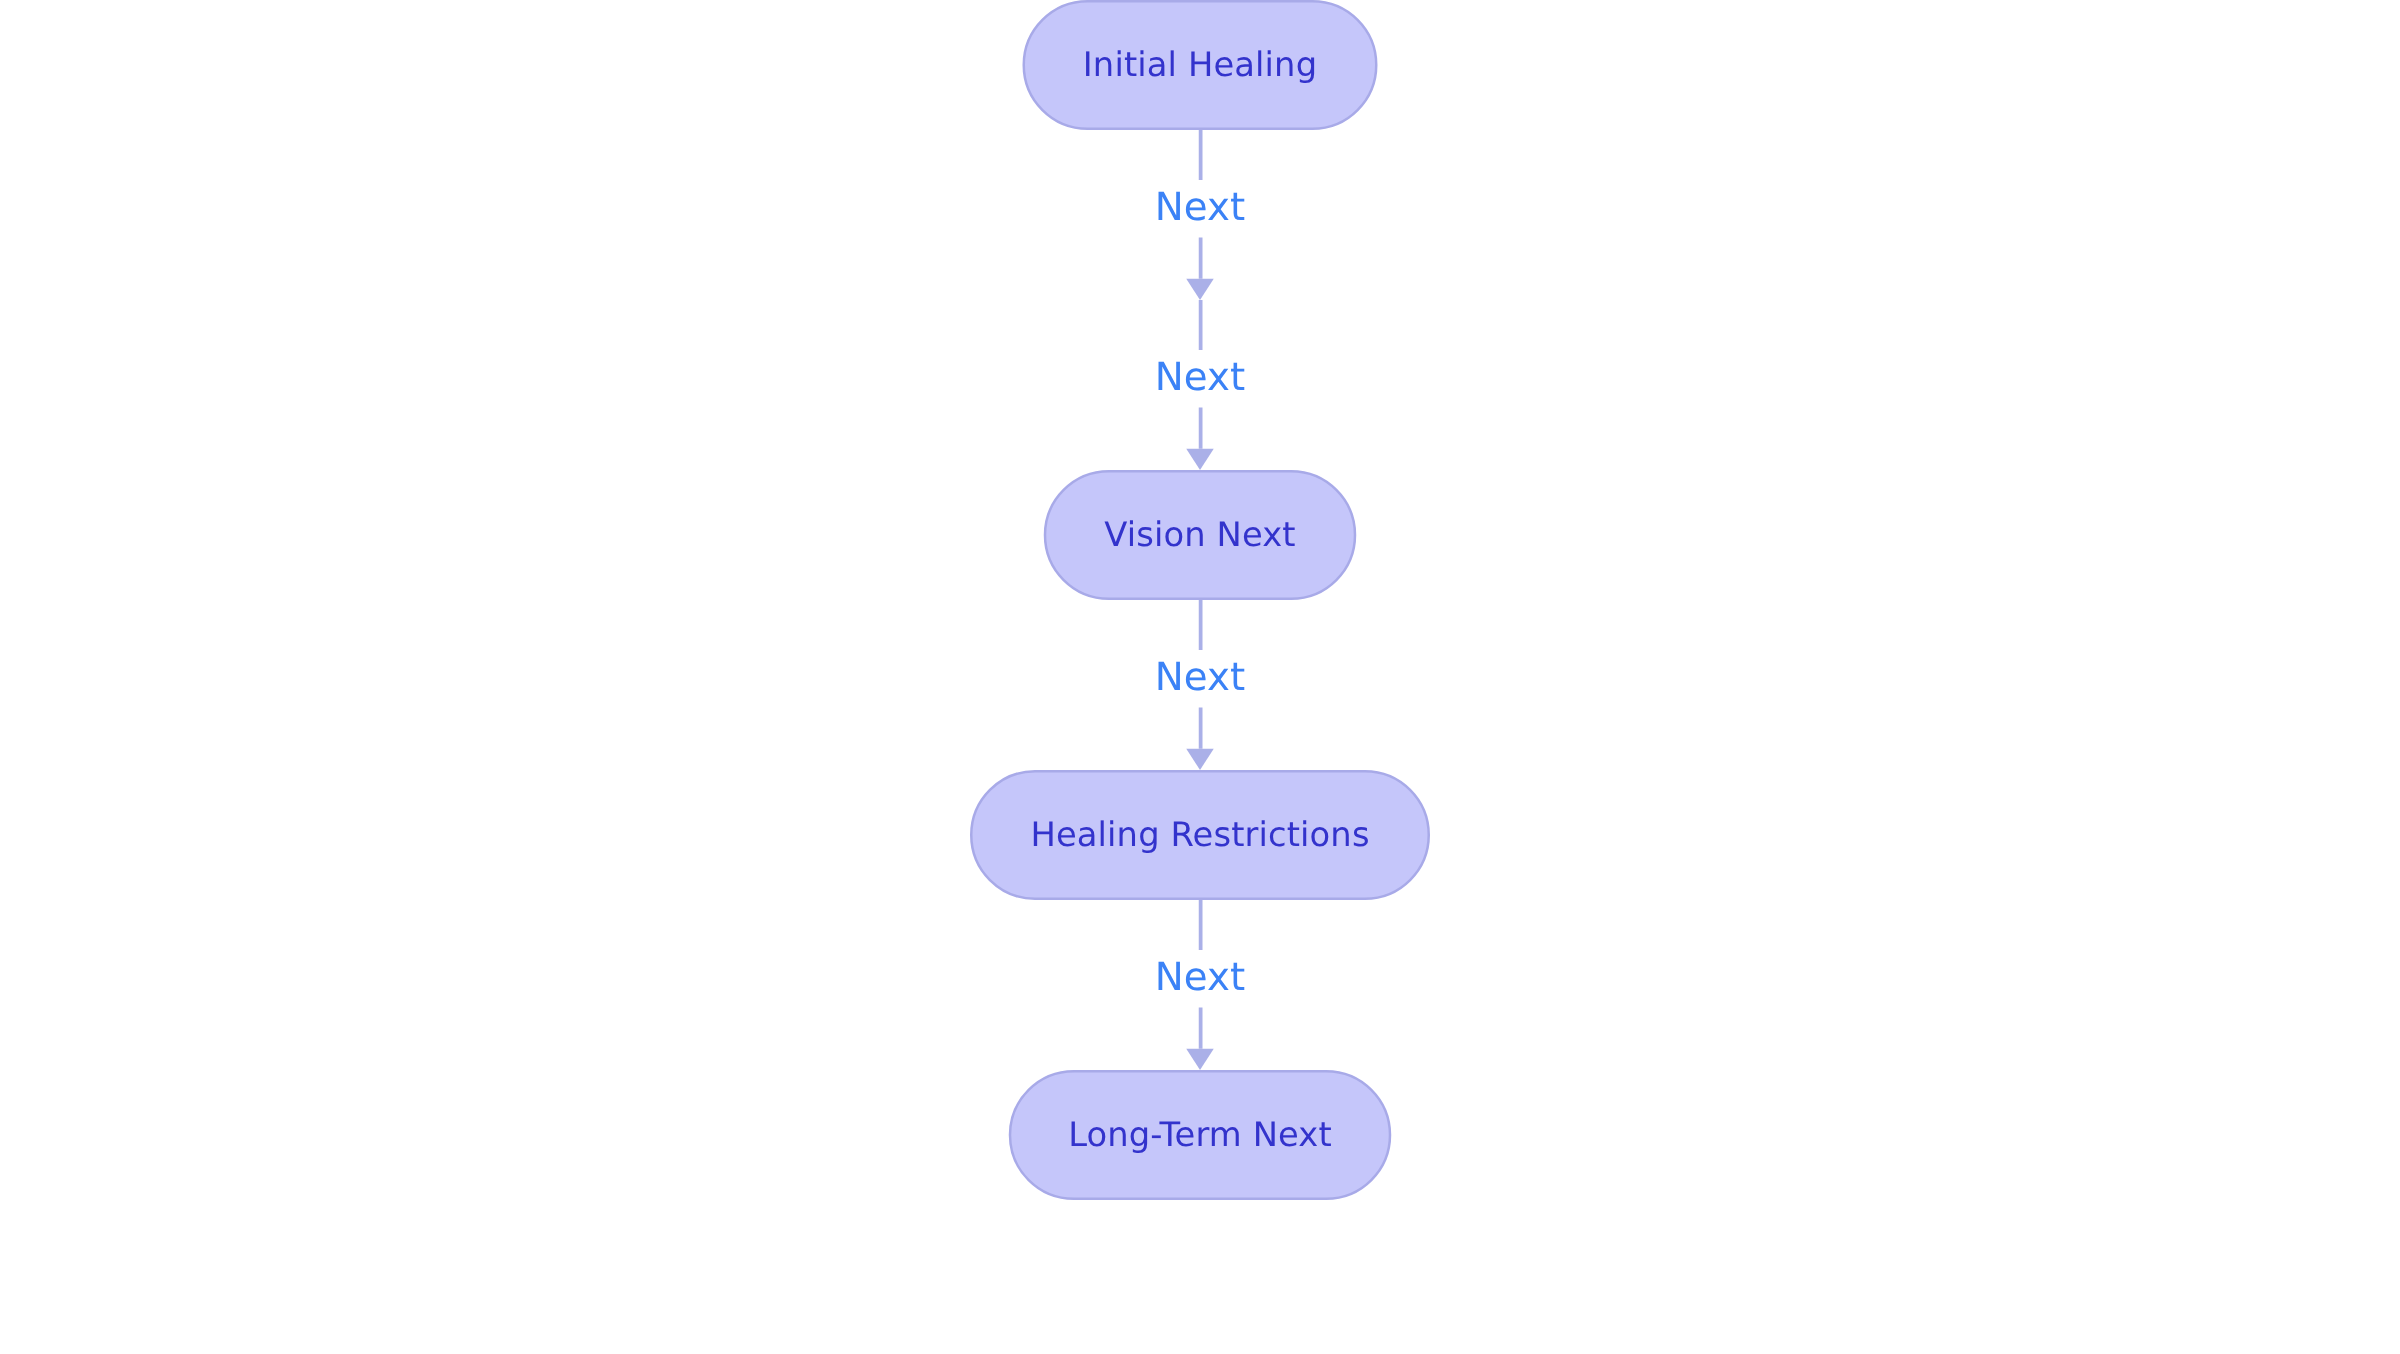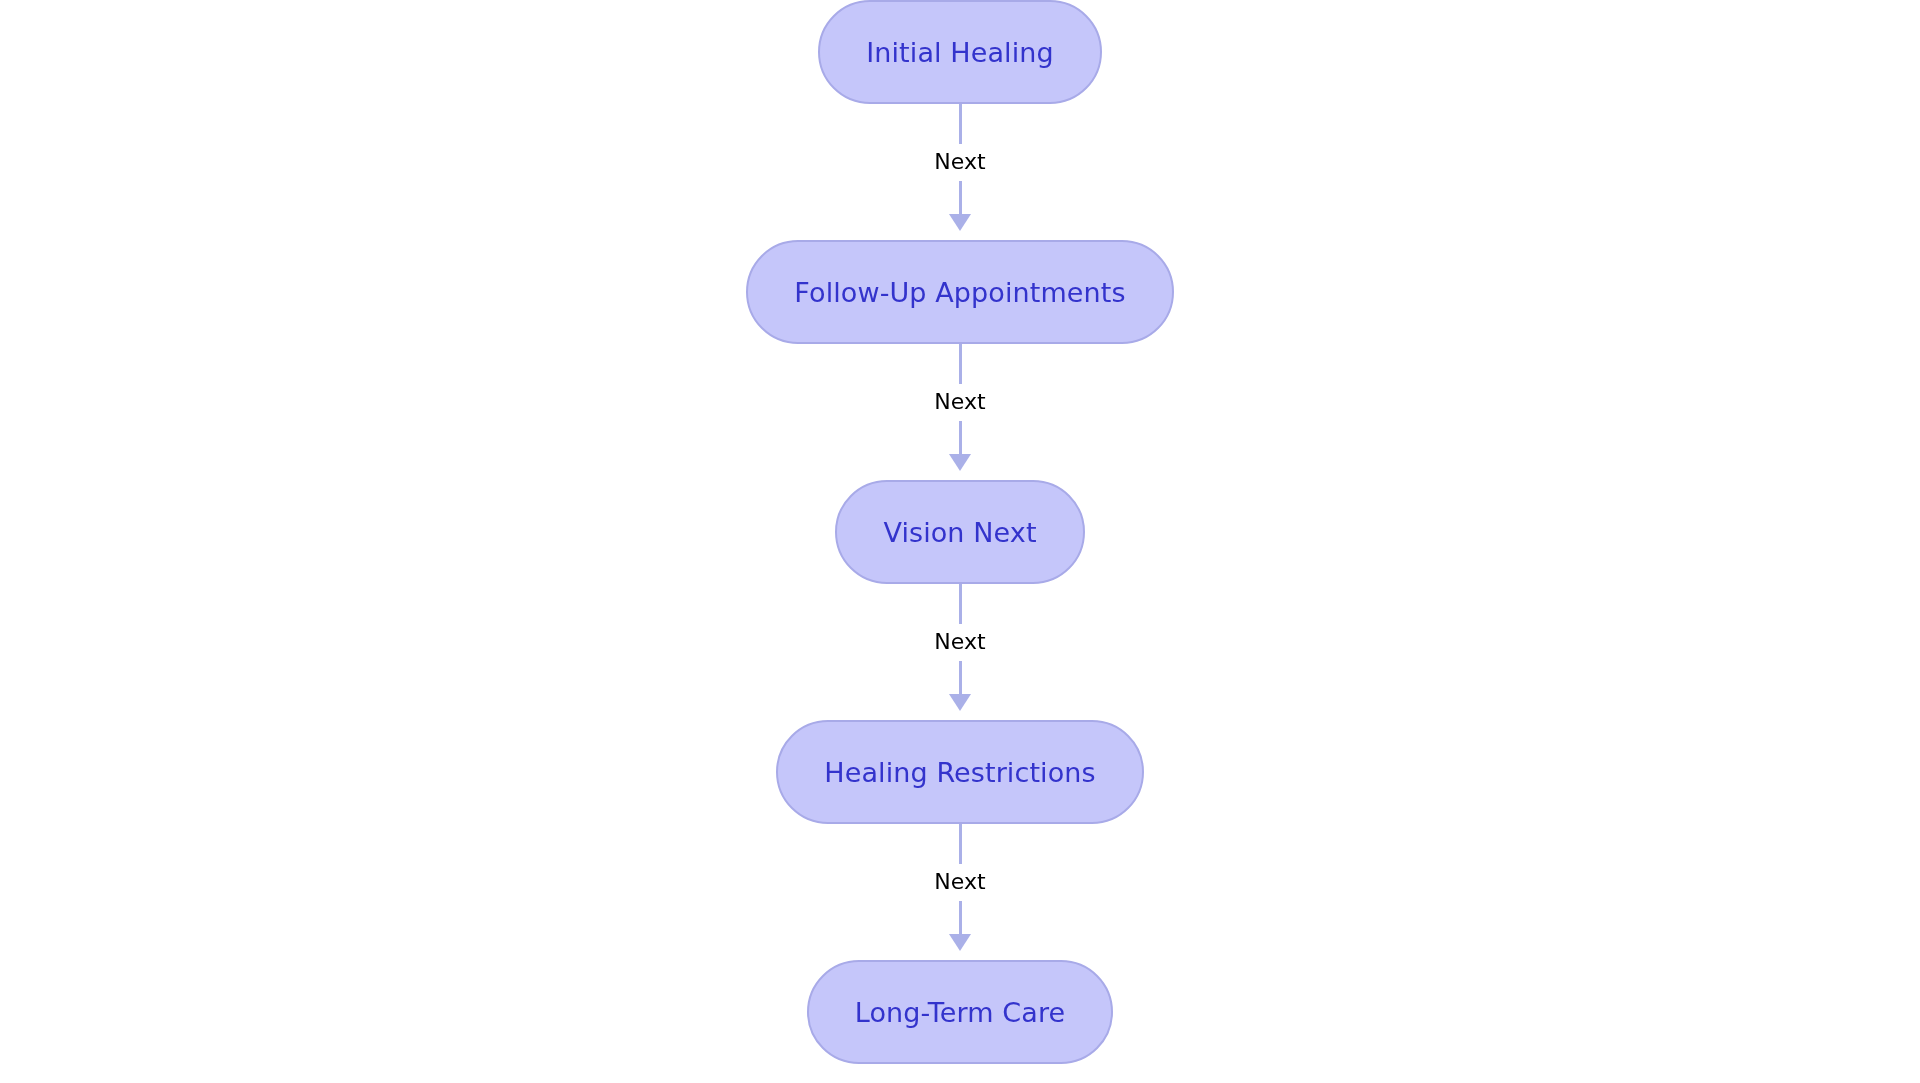--- a/index.html
+++ b/index.html
@@ -74,22 +74,22 @@
   
   .edge-line-top {
     width: 3px;
     height: 40px;
     background: #aab0e8;
     flex: 0 0 auto;
   }
 
   
   .edge-label {
-    color: #000000;
-    font-size: 22px;
+    color: #3b82f6;
+    font-size: 31px;
     line-height: 1;
     padding: 7px 10px 8px 10px;
     background: #ffffff;
     flex: 0 0 auto;
     white-space: nowrap;
   }
 
   
   .edge-line-bottom {
     width: 3px;
@@ -118,23 +118,20 @@
       <span class="node-label">Initial Healing</span>
     </div>
 
     <div class="edge">
       <div class="edge-line-top"></div>
       <span class="edge-label">Next</span>
       <div class="edge-line-bottom"></div>
       <div class="edge-arrowhead"></div>
     </div>
 
-    <div class="node">
-      <span class="node-label">Follow-Up Appointments</span>
-    </div>
 
     <div class="edge">
       <div class="edge-line-top"></div>
       <span class="edge-label">Next</span>
       <div class="edge-line-bottom"></div>
       <div class="edge-arrowhead"></div>
     </div>
 
     <div class="node">
       <span class="node-label">Vision Next</span>
@@ -152,17 +149,17 @@
     </div>
 
     <div class="edge">
       <div class="edge-line-top"></div>
       <span class="edge-label">Next</span>
       <div class="edge-line-bottom"></div>
       <div class="edge-arrowhead"></div>
     </div>
 
     <div class="node">
-      <span class="node-label">Long-Term Care</span>
+      <span class="node-label">Long-Term Next</span>
     </div>
 
   </div>
 </div>
 
 </body></html>

